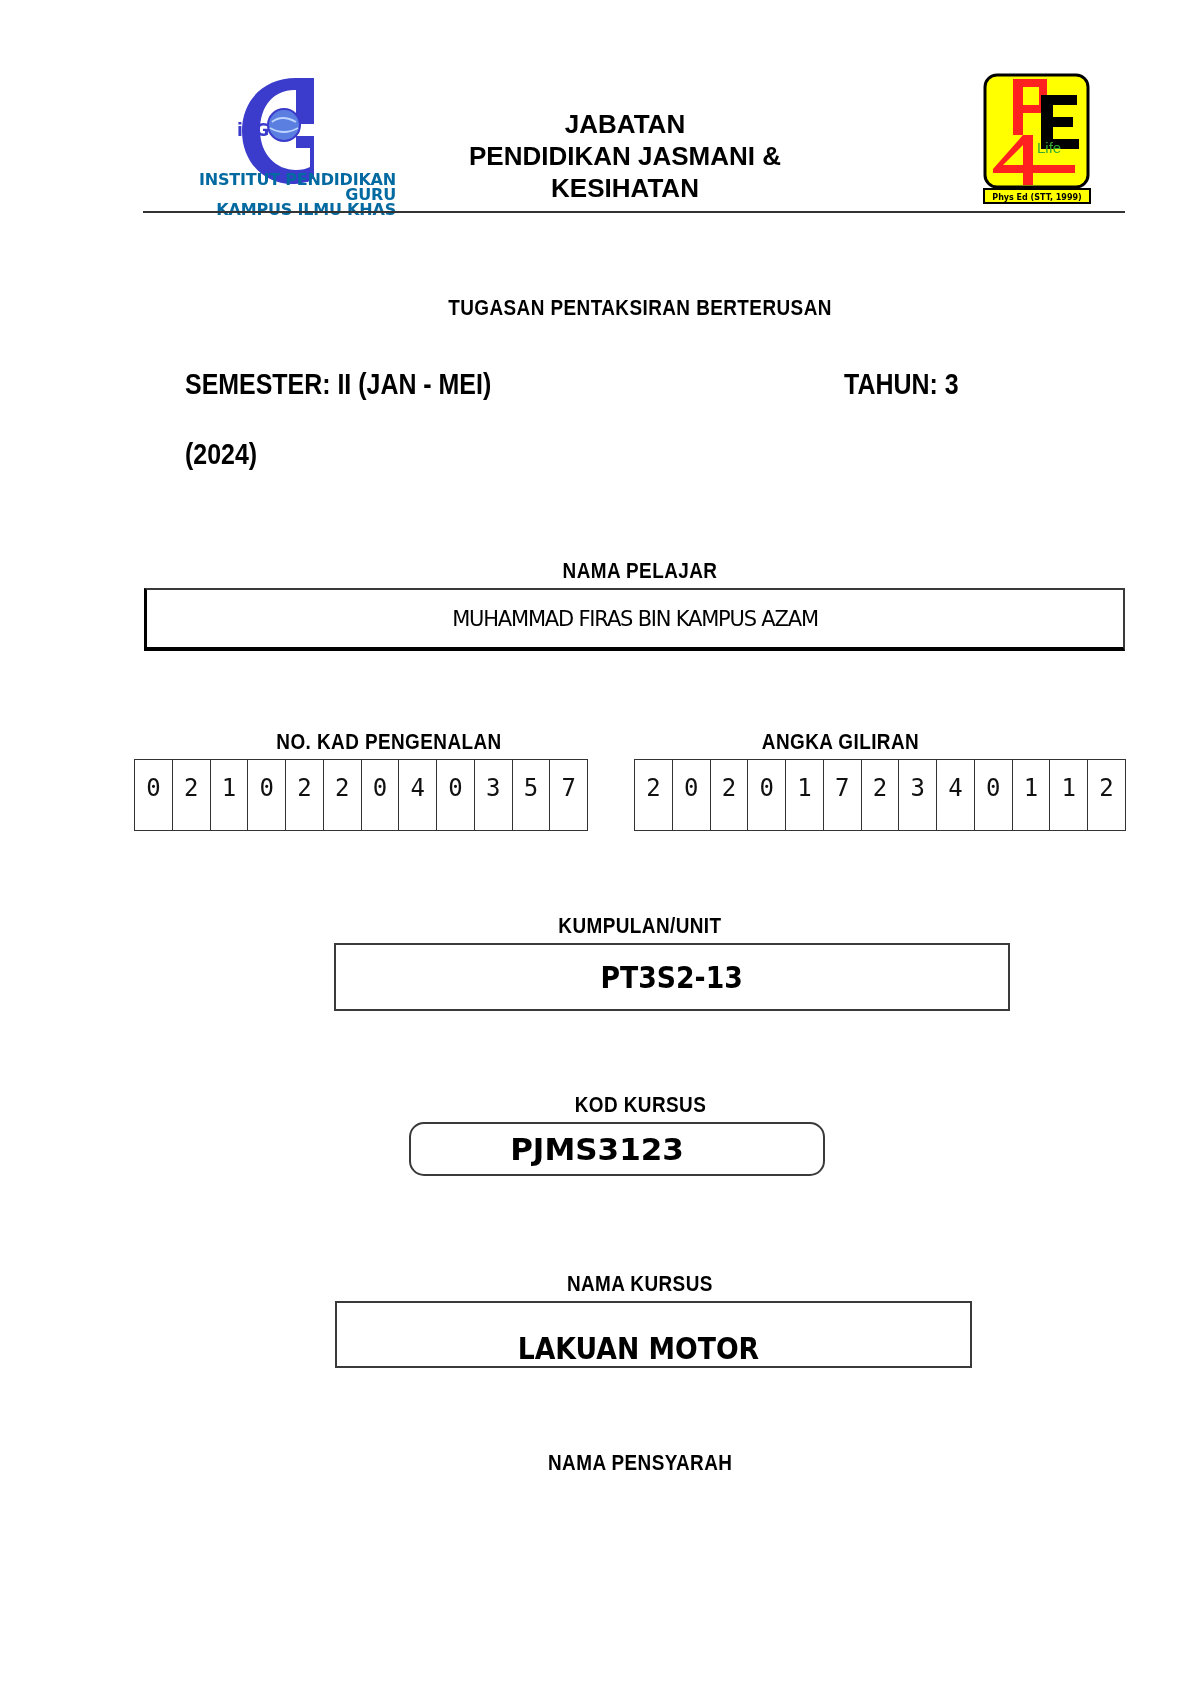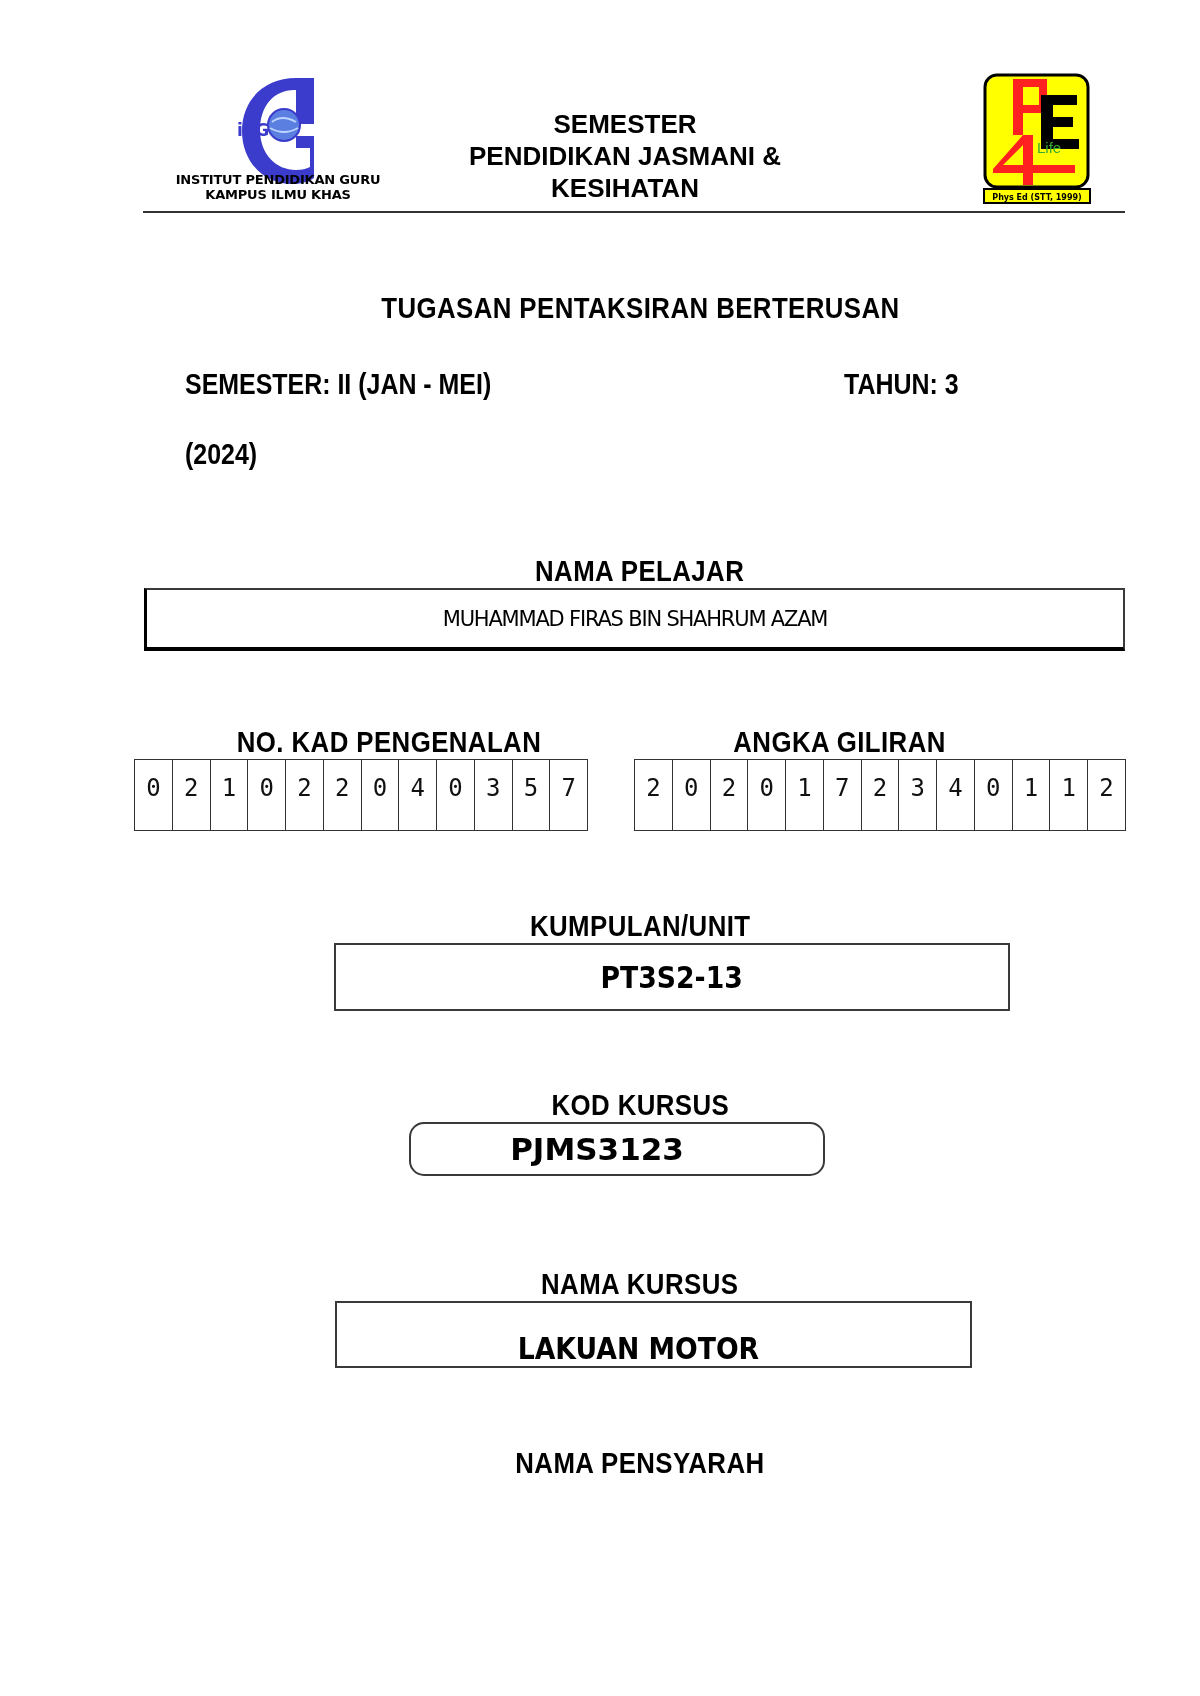--- a/index.html
+++ b/index.html
@@ -5,38 +5,38 @@
   html, body { margin: 0; padding: 0; background: #ffffff; }
   body {
     width: 1200px; height: 1696px; position: relative; overflow: hidden;
     font-family: "Liberation Sans", "DejaVu Sans", sans-serif; color: #000;
   }
   .abs { position: absolute; }
 
   
   .ipg-logo { left: 178px; top: 78px; width: 200px; height: 128px; }
   .ipg-caption {
-    left: 160px; top: 172px; width: 236px; text-align: center;
-    color: #000000; font-family: "DejaVu Sans", sans-serif; font-weight: bold;
-    font-size: 13px; line-height: 15px; letter-spacing: -0.2px;
+    left: 160px; top: 172px; width: 236px; text-align: right;
+    color: #0369a1; font-family: "DejaVu Sans", sans-serif; font-weight: bold;
+    font-size: 16px; line-height: 15px; letter-spacing: -0.2px;
   }
   .dept {
     left: 400px; top: 108px; width: 450px; text-align: center;
     font-weight: bold; font-size: 26px; line-height: 32px;
     transform: scaleX(1.0);
   }
   .pe-logo { left: 983px; top: 73px; width: 108px; height: 132px; }
   .header-rule {
     left: 143px; top: 211px; width: 982px; height: 0;
     border-top: 2px solid #333;
   }
 
   
   .h-title {
-    font-weight: bold; font-size: 30px; line-height: 36px; text-align: center;
+    font-weight: bold; font-size: 22px; line-height: 36px; text-align: center;
     font-family: "Liberation Sans", sans-serif; letter-spacing: 0.5px;
   }
   .h-label {
     font-weight: bold; font-size: 29px; line-height: 34px;
     font-family: "Liberation Sans", sans-serif;
   }
   .cond { display: inline-block; transform: scaleX(0.86); transform-origin: left center; }
   .cond-c { display: inline-block; transform: scaleX(0.86); transform-origin: center center; }
 
   .box {
@@ -78,21 +78,21 @@
 
     <text x="59" y="58" font-family="DejaVu Sans, sans-serif" font-weight="bold" font-size="17" fill="#3b3bcc">iPG</text>
   </svg>
 </div>
 <div class="abs ipg-caption">
   <div>INSTITUT PENDIDIKAN GURU</div>
   <div>KAMPUS ILMU KHAS</div>
 </div>
 
 <div class="abs dept">
-  <div>SEMESTER</div>
+  <div>JABATAN</div>
   <div>PENDIDIKAN JASMANI &amp; KESIHATAN</div>
 </div>
 
 <div class="abs pe-logo">
   <svg width="108" height="132" viewBox="0 0 108 132">
     <rect x="2" y="2" width="103" height="112" rx="12" ry="12" fill="#ffff00" stroke="#000" stroke-width="3"></rect>
 
     <path d="M30 6 H64 V40 H40 V62 H30 Z M40 14 V32 H56 V14 Z" fill="#ff2020"></path>
 
     <path d="M58 22 H94 V32 H70 V44 H90 V54 H70 V66 H96 V76 H58 Z" fill="#000"></path>
@@ -118,21 +118,21 @@
   <span class="cond">TAHUN: 3</span>
 </div>
 <div class="abs h-label" style="left:185px; top:437px; width:200px;">
   <span class="cond">(2024)</span>
 </div>
 
 <div class="abs h-title" style="left:340px; top:553px; width:600px;">
   <span class="cond-c">NAMA PELAJAR</span>
 </div>
 <div class="box box-name" style="left:144px; top:588px; width:981px; height:63px;">
-  <span class="box-value-small">MUHAMMAD FIRAS BIN SHAHRUM AZAM</span>
+  <span class="box-value-small">MUHAMMAD FIRAS BIN KAMPUS AZAM</span>
 </div>
 
 <div class="abs h-title" style="left:134px; top:724px; width:510px;">
   <span class="cond-c">NO. KAD PENGENALAN</span>
 </div>
 <div class="grid" style="left:134px; top:759px; width:454px;">
   <div class="cell">0</div>
   <div class="cell">2</div>
   <div class="cell">1</div>
   <div class="cell">0</div>

